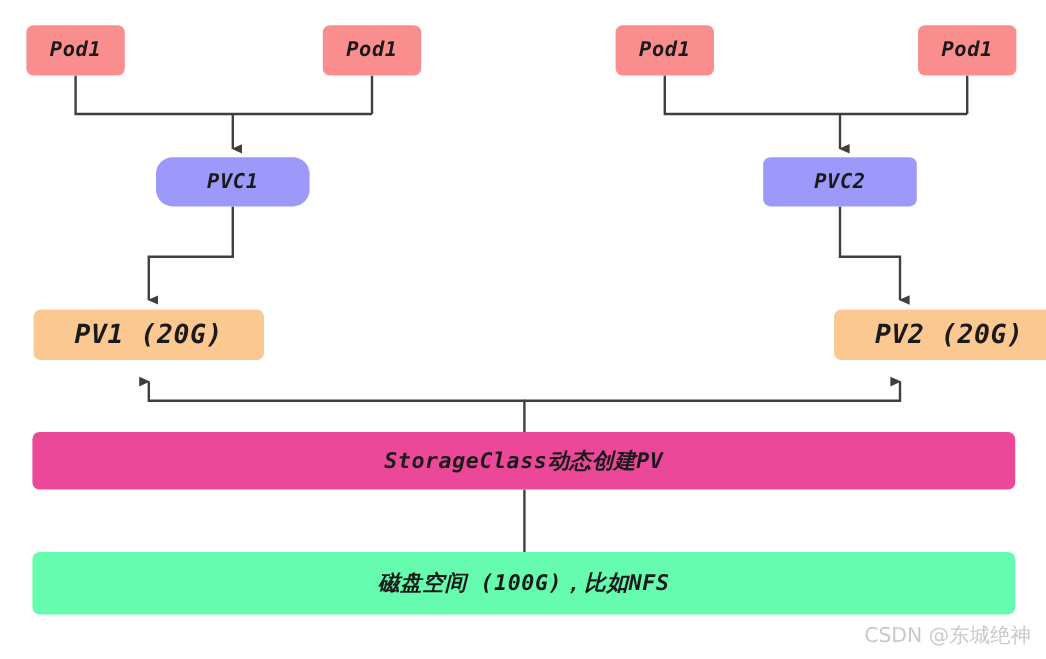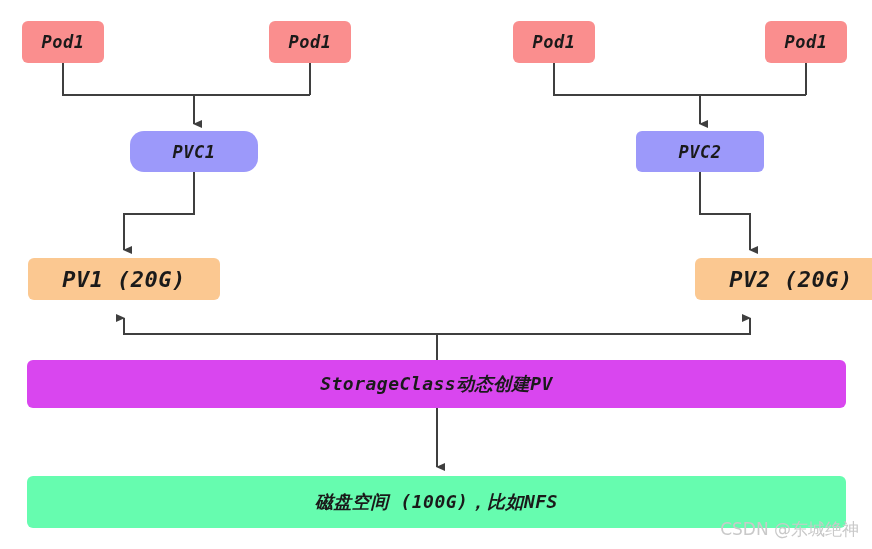--- a/index.html
+++ b/index.html
@@ -52,22 +52,22 @@
     font-size: 22px;
     font-family: "DejaVu Sans Mono", "Liberation Mono", monospace;
   }
   .bar {
     left: 27px;
     width: 819px;
     height: 48px;
     font-size: 18px;
     font-family: "DejaVu Sans Mono", "Liberation Mono", monospace;
   }
-  .bar-blue { background: #d946ef; top: 360px; }
-  .bar-green { background: #66FCAF; top: 476px; height: 52px; }
+  .bar-blue { background: #ec4899; top: 360px; }
+  .bar-green { background: #66FCAF; top: 460px; height: 52px; }
 
   svg.edges {
     position: absolute;
     left: 0;
     top: 0;
     width: 872px;
     height: 549px;
     pointer-events: none;
   }
   .watermark {

